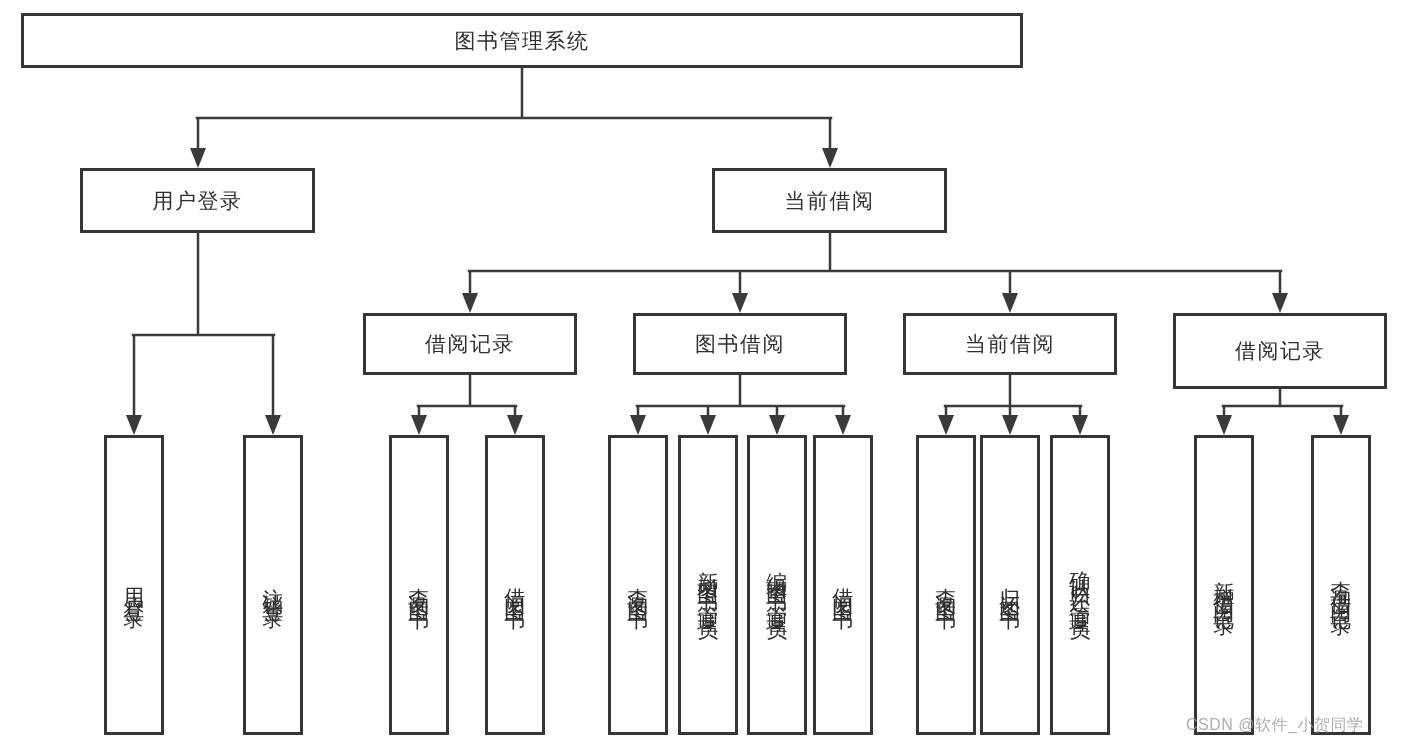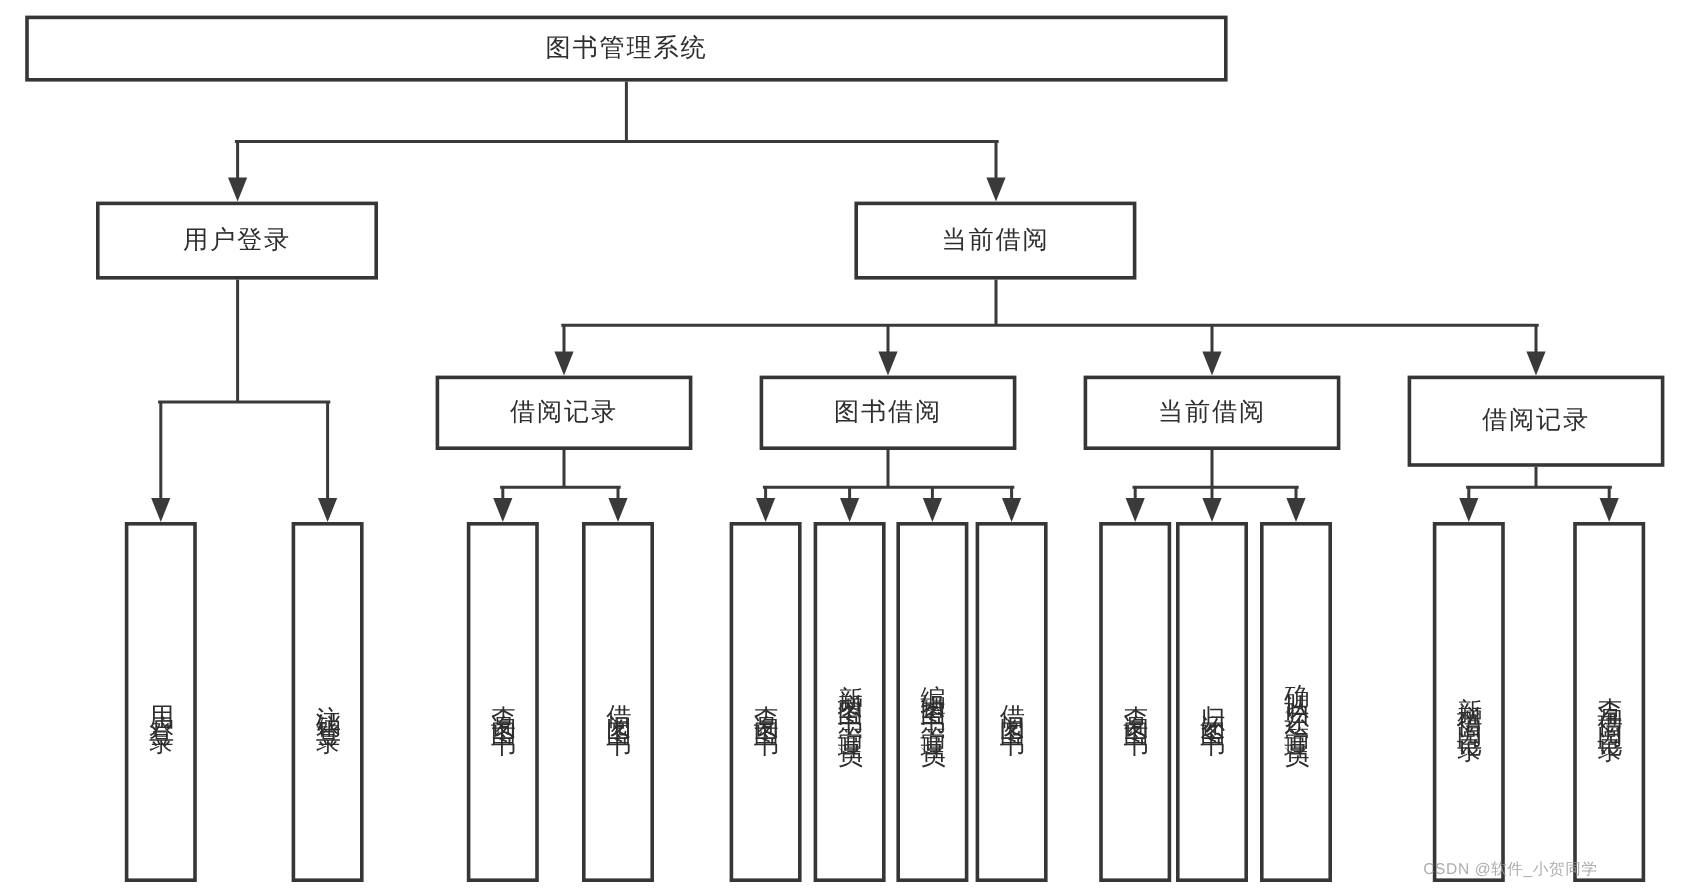--- a/index.html
+++ b/index.html
@@ -32,21 +32,21 @@
   .v {
     writing-mode: vertical-rl;
     letter-spacing: 7px;
     font-size: 21px;
     padding: 4px 0;
   }
   .watermark {
     position: absolute;
     left: 1186px;
     top: 715px;
-    font-size: 13px;
+    font-size: 16px;
     color: rgba(158, 158, 158, 0.85);
     letter-spacing: 0.5px;
     white-space: nowrap;
     z-index: 5;
   }
 </style>
 </head>
 <body>
 
 <div class="stage">

